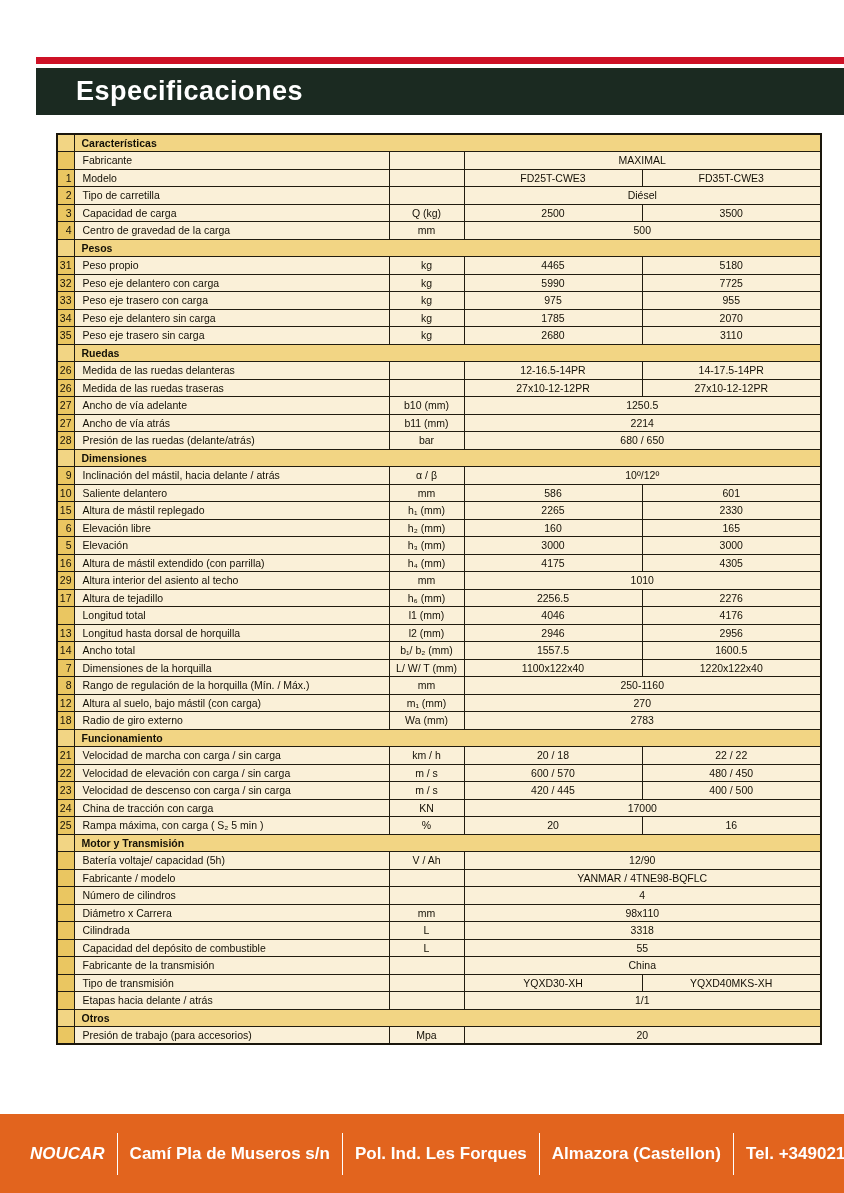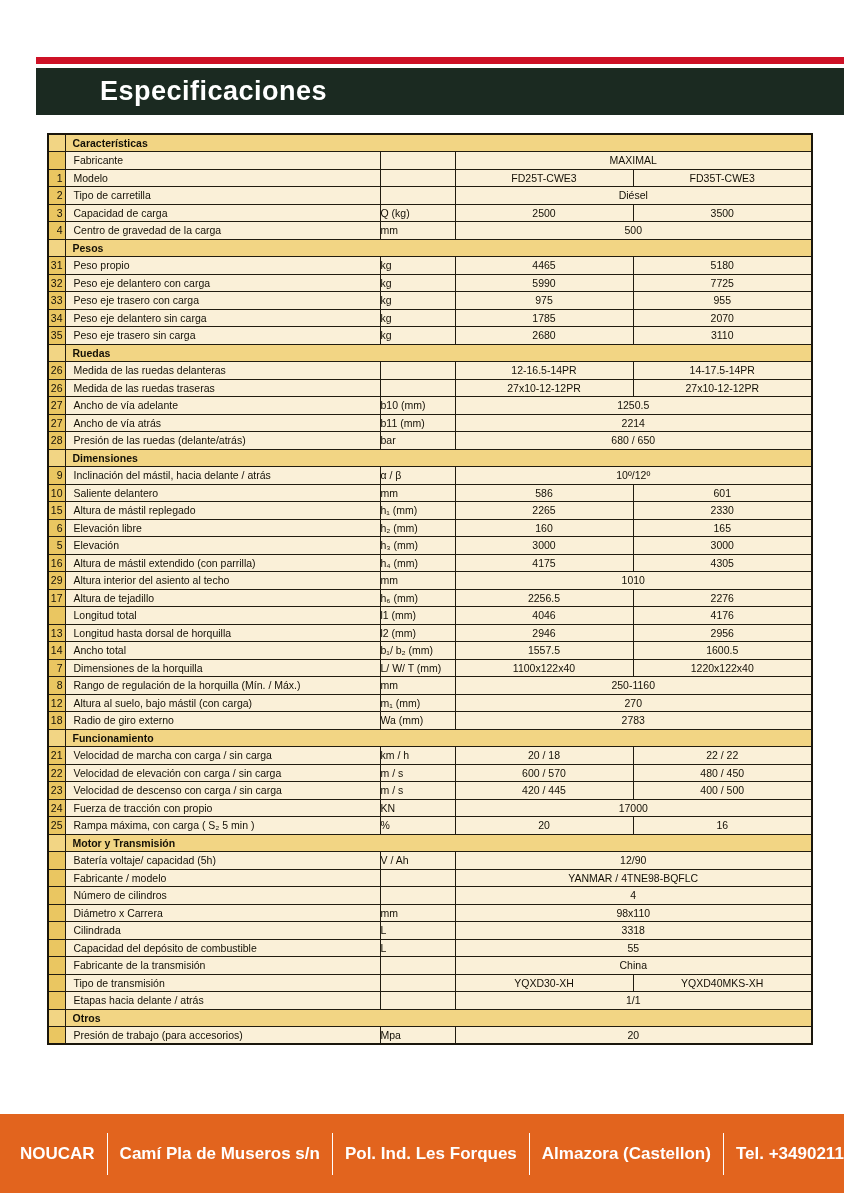--- a/index.html
+++ b/index.html
@@ -17,25 +17,25 @@
     background: #ce1126;
   }
   .title-bar {
     position: absolute; left: 36px; top: 68px;
     width: 808px; height: 47px;
     background: #1b2a21;
     display: flex; align-items: center;
   }
   .title-bar h1 {
     color: #ffffff; font-size: 27px; font-weight: bold;
-    padding-left: 64px; letter-spacing: 0.5px; text-align: center;
+    padding-left: 40px; letter-spacing: 0.5px; text-align: center;
   }
 
   .spec-table-wrap {
-    position: absolute; left: 47px; top: 133px; width: 764px;
+    position: absolute; left: 56px; top: 133px; width: 764px;
   }
   table.spec {
     width: 764px;
     border-collapse: collapse;
     table-layout: fixed;
     border: 2px solid #1a160c;
   }
   table.spec td {
     border: 1px solid #211c10;
     height: 17.5px;
@@ -58,39 +58,40 @@
     padding-left: 7px;
     color: #171204;
   }
   td.label-cell {
     background: #faf0d8;
     text-align: left;
     padding-left: 8px;
   }
   td.unit-cell {
     background: #faf0d8;
+    text-align: center;
   }
   td.val-cell {
     background: #faf0d8;
     text-align: center;
   }
 
   .footer-bar {
     position: absolute; left: 0; top: 1114px;
     width: 844px; height: 79px;
     background: #e2641e;
     display: flex; align-items: center;
     color: #ffffff;
   }
   .footer-item {
     font-size: 17px; font-weight: bold;
     padding: 0 12px;
     white-space: nowrap;
   }
-  .footer-item:first-child { padding-left: 20px; }
+  .footer-item:first-child { padding-left: 30px; font-style: italic; }
   .footer-sep {
     width: 1px; height: 42px;
     background: #ffffff;
     flex: 0 0 auto;
   }
 </style>
 </head>
 <body>
 
 <div class="red-stripe"></div>
@@ -344,21 +345,21 @@
         </tr>
         <tr>
           <td class="num-cell">23</td>
           <td class="label-cell">Velocidad de descenso con carga / sin carga</td>
           <td class="unit-cell">m / s</td>
           <td class="val-cell">420 / 445</td>
           <td class="val-cell">400 / 500</td>
         </tr>
         <tr>
           <td class="num-cell">24</td>
-          <td class="label-cell">Fuerza de tracción con propio</td>
+          <td class="label-cell">China de tracción con carga</td>
           <td class="unit-cell">KN</td>
           <td class="val-cell" colspan="2">17000</td>
         </tr>
         <tr>
           <td class="num-cell">25</td>
           <td class="label-cell">Rampa máxima, con carga ( S₂ 5 min )</td>
           <td class="unit-cell">%</td>
           <td class="val-cell">20</td>
           <td class="val-cell">16</td>
         </tr>

